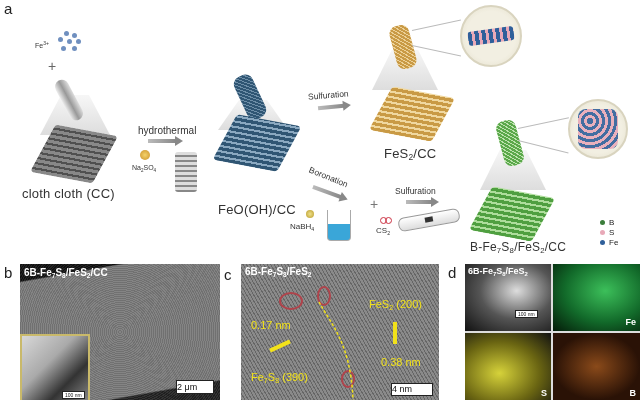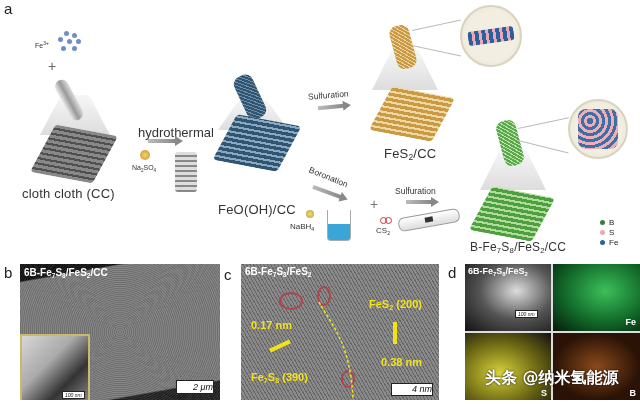--- a/index.html
+++ b/index.html
@@ -11,22 +11,22 @@
   .lbl-sm{font-size:7px;color:#333;white-space:nowrap;}
   sub{font-size:65%;vertical-align:-2px;}
   .arrow{height:4px;background:linear-gradient(90deg,#bbb,#888);}
   .arrow:after{content:"";position:absolute;right:-7px;top:-3px;border-left:8px solid #888;border-top:5px solid transparent;border-bottom:5px solid transparent;}
   .cloth{transform:skewX(-20deg) rotate(10deg);border-radius:4px;}
   .beam{clip-path:polygon(30% 0,70% 0,100% 100%,0 100%);opacity:.5;background:linear-gradient(180deg,#eee,#bbb);}
   .rod{border-radius:8px;}
   .circle{border-radius:50%;border:2px solid #d9d4bf;background:radial-gradient(circle,#f2efe2 60%,#e1dcc6);}
   .dot{position:absolute;width:7px;height:7px;border-radius:50%;}
   .micro{background:#555;overflow:hidden;}
-  .scalebar{background:#fff;border:1px solid #222;font-size:9px;color:#111;text-align:right;font-style:italic;}
-  .yellow{color:#f2e21a;font-weight:bold;}
+  .scalebar{background:#fff;border:1px solid #222;font-size:9px;color:#111;text-align:left;}
+  .yellow{color:#f2e21a;font-weight:normal;}
   .ring{border:2px solid #b0434b;border-radius:50%;}
 </style>
 </head>
 <body>
 
 <div class="abs panel-letter" style="left:4px;top:0px;">a</div>
 
 <div class="abs lbl-sm" style="left:35px;top:40px;"><span>Fe</span><sup style="font-size:5px">3+</sup></div>
 <div class="abs" style="left:58px;top:31px;width:26px;height:22px;">
   <div class="dot" style="background:#6f8fbf;left:6px;top:0;width:5px;height:5px"></div>
@@ -37,21 +37,21 @@
   <div class="dot" style="background:#6f8fbf;left:3px;top:15px;width:5px;height:5px"></div>
   <div class="dot" style="background:#6f8fbf;left:14px;top:15px;width:5px;height:5px"></div>
 </div>
 <div class="abs" style="left:48px;top:58px;font-size:14px;color:#666;">+</div>
 
 <div class="abs beam" style="left:40px;top:95px;width:70px;height:40px;"></div>
 <div class="abs rod" style="left:62px;top:78px;width:14px;height:44px;background:linear-gradient(90deg,#eee,#999,#ddd);transform:rotate(-28deg);"></div>
 <div class="abs cloth" style="left:40px;top:130px;width:68px;height:48px;background:repeating-linear-gradient(0deg,#ccc 0 3px,#777 3px 5px),#aaa;background-blend-mode:multiply;"></div>
 <div class="abs lbl-big" style="left:22px;top:186px;">cloth cloth (CC)</div>
 
-<div class="abs lbl" style="left:138px;top:125px;font-size:13px;">hydrothermal</div>
+<div class="abs lbl" style="left:138px;top:125px;font-size:10px;">hydrothermal</div>
 <div class="abs arrow" style="left:148px;top:139px;width:28px;"></div>
 <div class="abs" style="left:140px;top:150px;width:10px;height:10px;border-radius:50%;background:radial-gradient(circle,#f5d36a,#c9902a);"></div>
 <div class="abs lbl-sm" style="left:132px;top:164px;"><span>Na</span><sub>2</sub><span>SO</span><sub>4</sub></div>
 <div class="abs" style="left:175px;top:152px;width:22px;height:40px;background:repeating-linear-gradient(180deg,#ddd 0 3px,#888 3px 5px);border-radius:3px;"></div>
 
 <div class="abs beam" style="left:218px;top:100px;width:70px;height:30px;"></div>
 <div class="abs rod" style="left:240px;top:74px;width:20px;height:46px;background:repeating-linear-gradient(45deg,#2f5573 0 2px,#6f8fa8 2px 3px);transform:rotate(-25deg);"></div>
 <div class="abs cloth" style="left:222px;top:120px;width:70px;height:46px;background:repeating-linear-gradient(0deg,#2f5573 0 3px,#8aa8c0 3px 5px);"></div>
 <div class="abs lbl-big" style="left:218px;top:186px;margin-top:16px;">FeO(OH)/CC</div>
 
@@ -141,14 +141,13 @@
   </div>
   <div class="abs" style="left:88px;top:0;width:87px;height:67px;background:radial-gradient(ellipse at 60% 40%,#3cbf5a,#126a2a 55%,#041a08);">
     <div class="abs" style="right:4px;bottom:4px;font-size:9px;color:#fff;font-weight:bold;">Fe</div>
   </div>
   <div class="abs" style="left:0;top:69px;width:86px;height:67px;background:radial-gradient(ellipse at 40% 60%,#d6d23a,#6a6512 55%,#111);">
     <div class="abs" style="right:4px;bottom:2px;font-size:9px;color:#fff;font-weight:bold;">S</div>
   </div>
   <div class="abs" style="left:88px;top:69px;width:87px;height:67px;background:radial-gradient(ellipse at 50% 50%,#8a4a1a,#2a1206 70%);">
     <div class="abs" style="right:4px;bottom:2px;font-size:9px;color:#fff;font-weight:bold;">B</div>
   </div>
-  <div class="abs" style="left:20px;top:104px;font-size:16px;color:#fff;font-weight:bold;text-shadow:0 0 2px #000;white-space:nowrap;font-family:'DejaVu Sans',sans-serif;">头条 @纳米氢能源</div>
 </div>
 
 </body></html>

